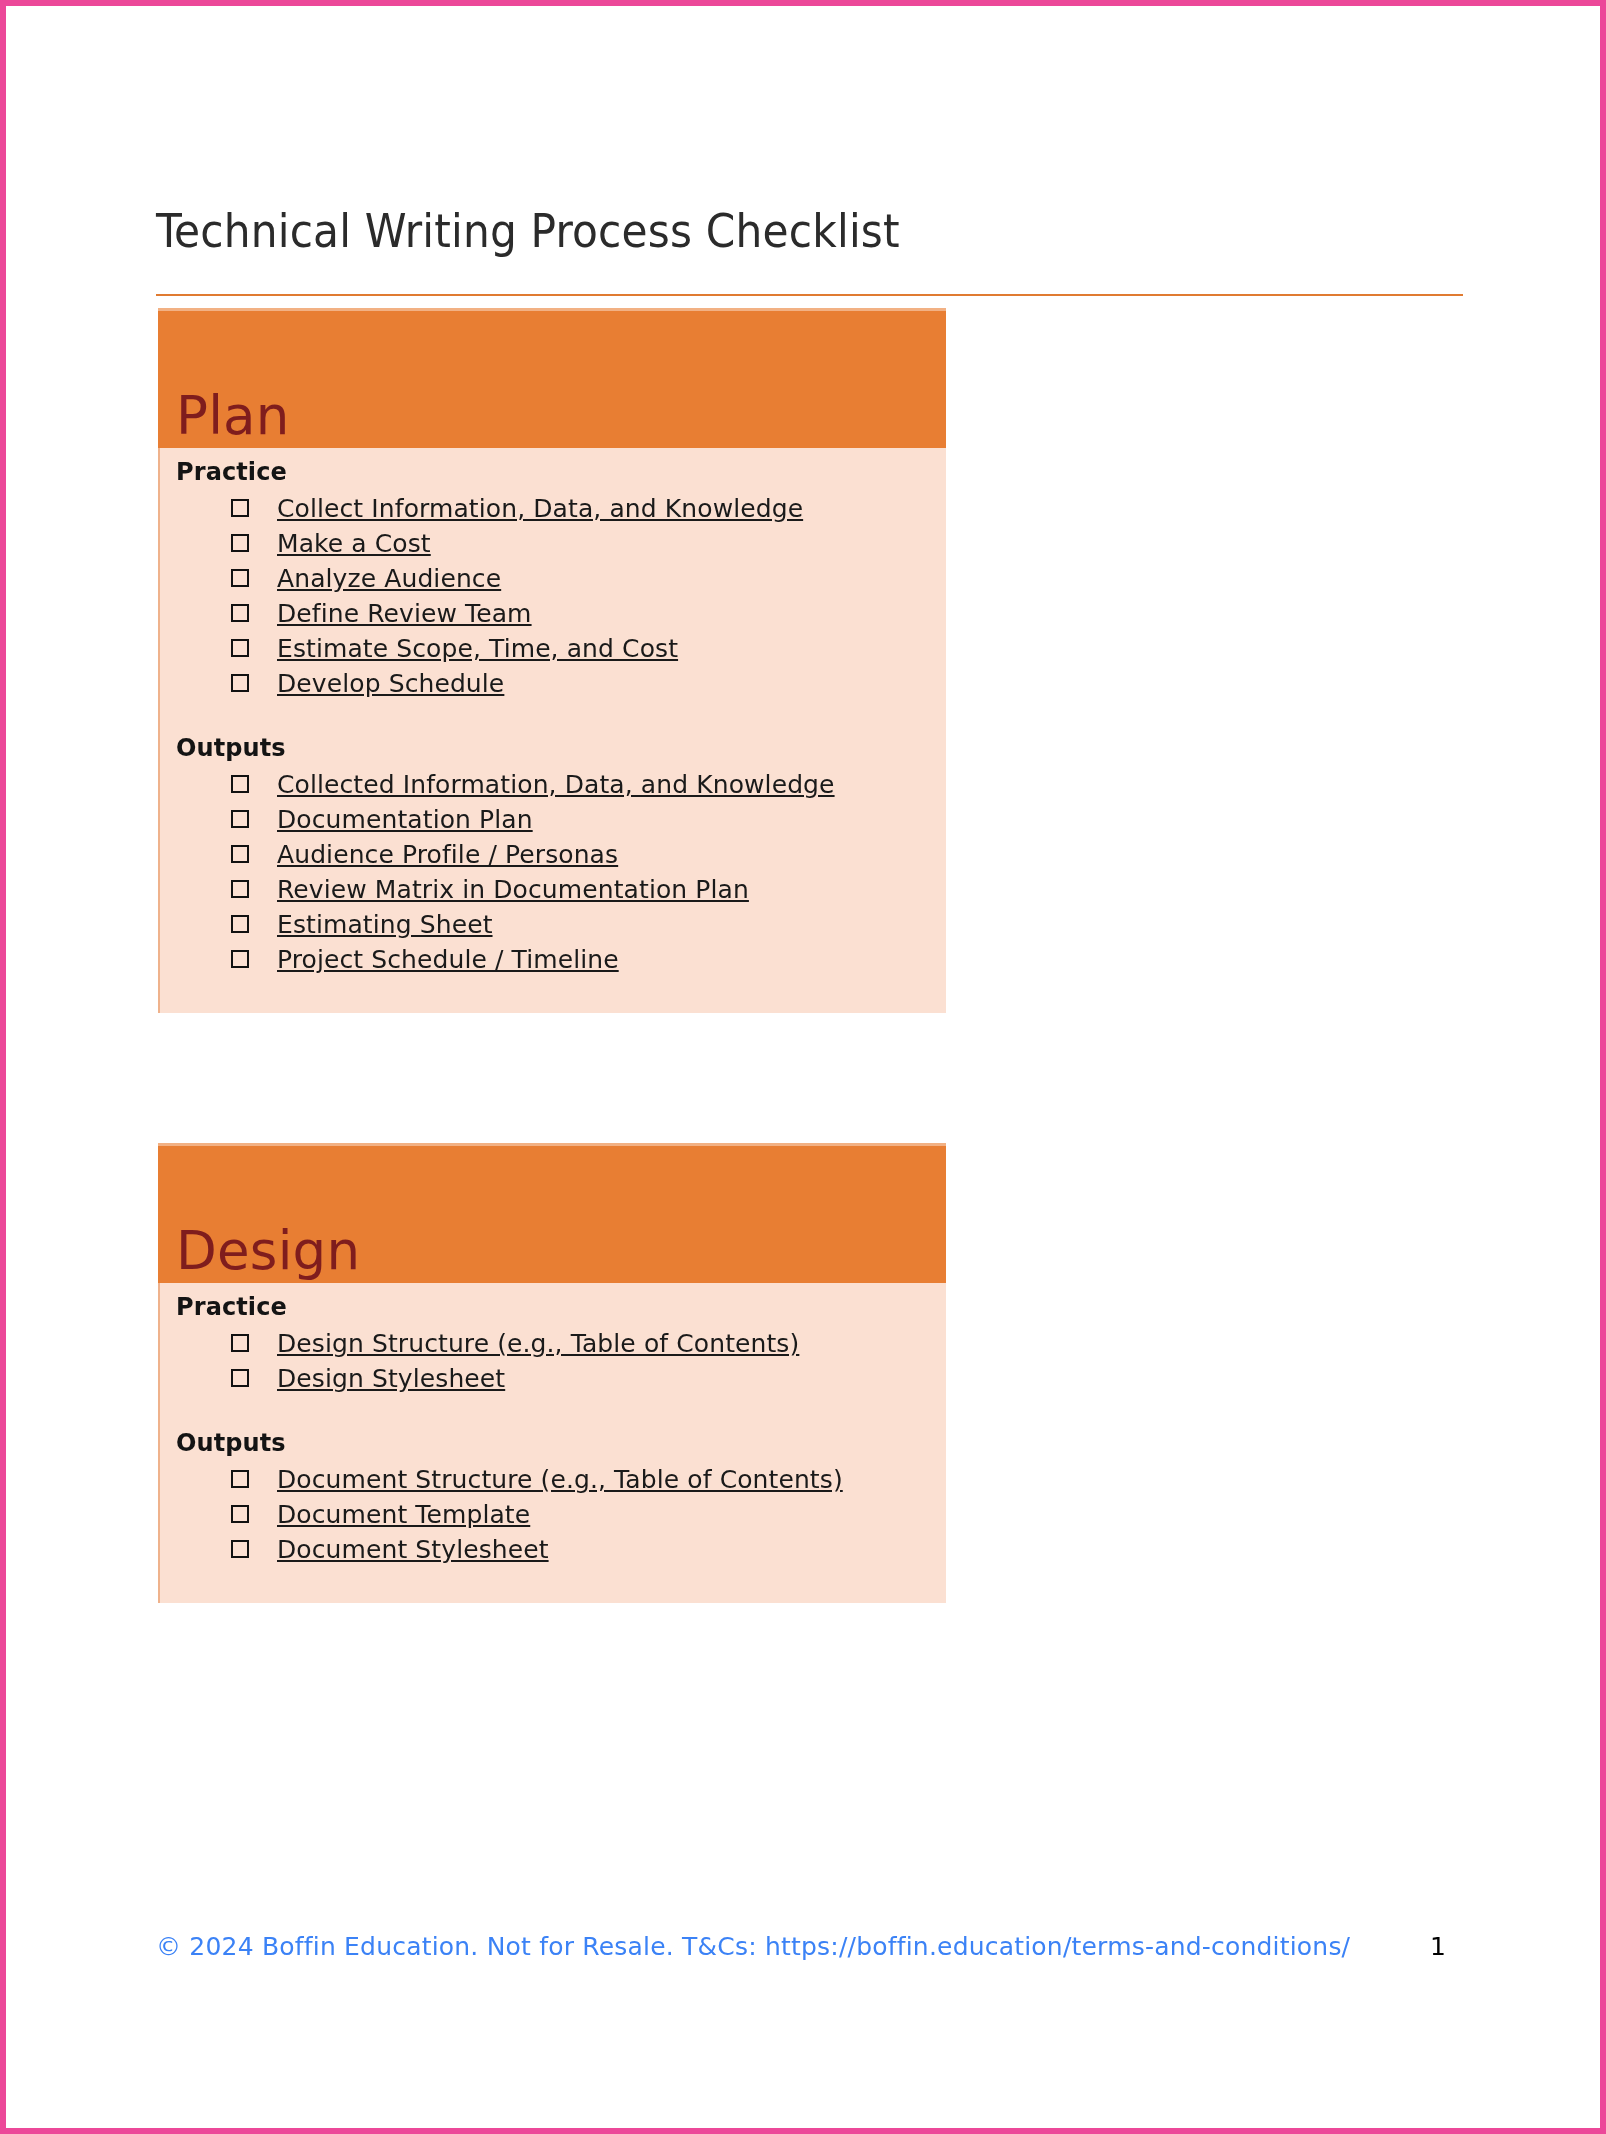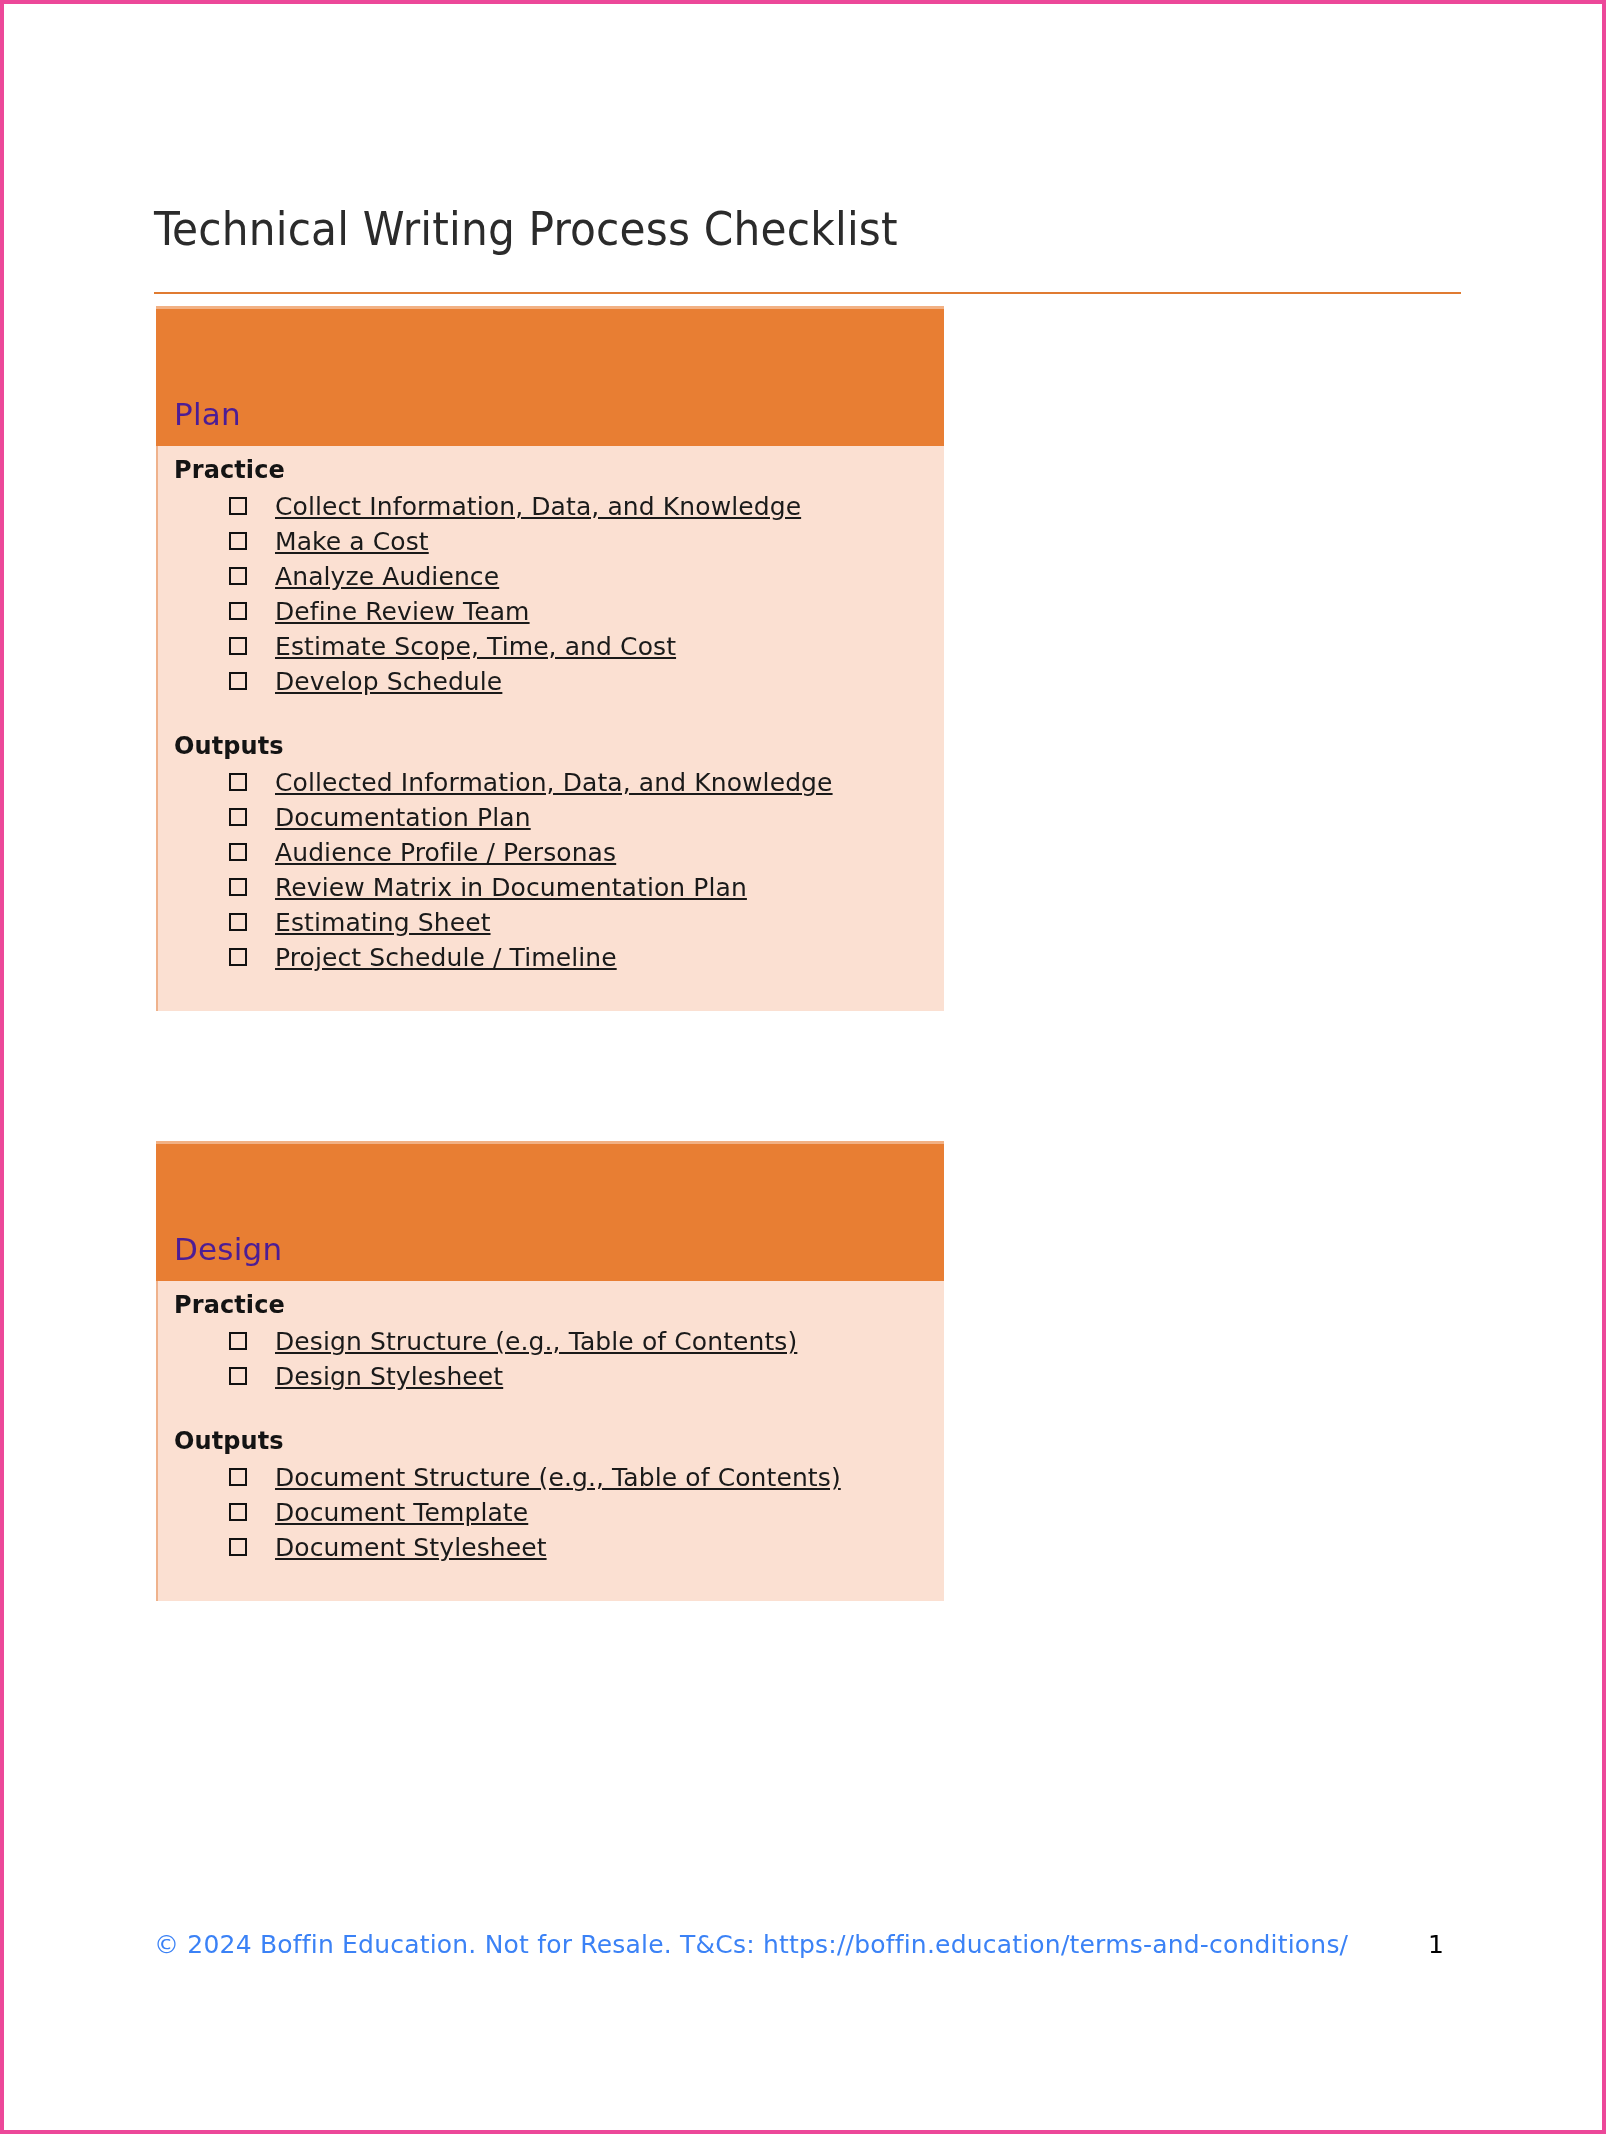--- a/index.html
+++ b/index.html
@@ -9,21 +9,21 @@
   }
   body {
     font-family: "DejaVu Sans", "Liberation Sans", sans-serif;
   }
   .page {
     position: relative;
     width: 1606px;
     height: 2134px;
     background: #ffffff;
     box-sizing: border-box;
-    border: 4px solid #ec4899;
+    border: 6px solid #ec4899;
     overflow: hidden;
   }
   .page-inner {
     position: absolute;
     left: 0; top: 0;
     width: 1600px;
     height: 2128px;
   }
 
   
@@ -59,24 +59,24 @@
     position: relative;
     height: 140px;
     background: #E87E33;
     border-top: 3px solid #F2B184;
     box-sizing: border-box;
   }
   .card-header-label {
     position: absolute;
     left: 18px;
     bottom: 6px;
-    font-size: 31px;
+    font-size: 53px;
     font-weight: 400;
     line-height: 52px;
-    color: #4c1d95;
+    color: #7f1d1d;
     letter-spacing: 0.2px;
   }
   .card-body {
     background: #FBE0D2;
     border-left: 2px solid #EFB28C;
     box-sizing: border-box;
     padding: 7px 16px 36px 16px;
   }
 
   .group-title {

